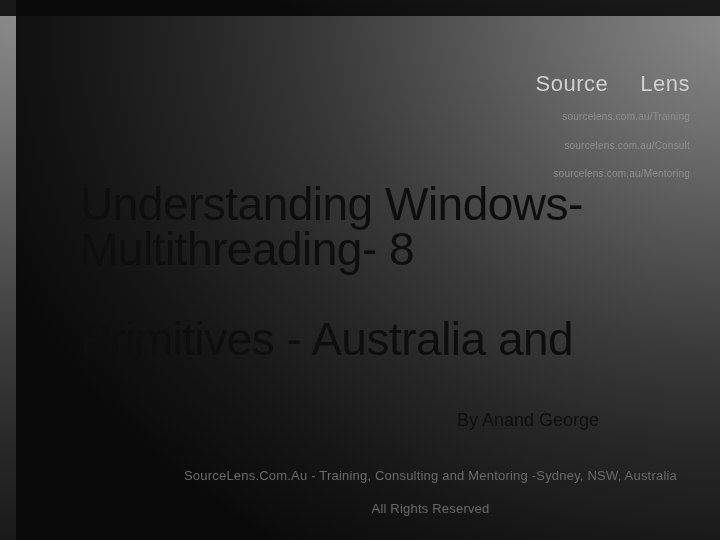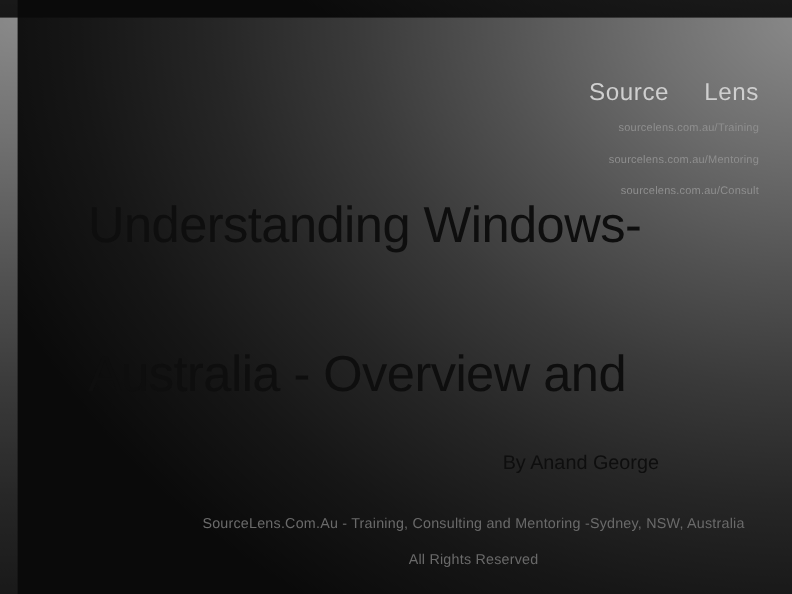--- a/index.html
+++ b/index.html
@@ -84,31 +84,31 @@
 </style>
 </head>
 <body>
 
 <div class="logo-block">
   <div class="logo-brand">
     <span>Source</span><span class="lens">Lens</span>
   </div>
   <div class="logo-lines">
     <div>sourcelens.com.au/Training</div>
+    <div>sourcelens.com.au/Consult</div>
     <div>sourcelens.com.au/Mentoring</div>
-    <div>sourcelens.com.au/Consult</div>
   </div>
 </div>
 
 <div class="title-block">
   <h1>
     <span>Understanding Windows-</span><br>
+    <span>Multithreading- 8</span><br>
     <br>
-    <br>
-    <span>Australia - Overview and</span><br>
+    <span>Primitives - Australia and</span><br>
   </h1>
 </div>
 
 <div class="author">By Anand George</div>
 
 <div class="footer">
   <div>SourceLens.Com.Au - Training, Consulting and Mentoring -Sydney, NSW, Australia</div>
   <div>All Rights Reserved</div>
 </div>
 

